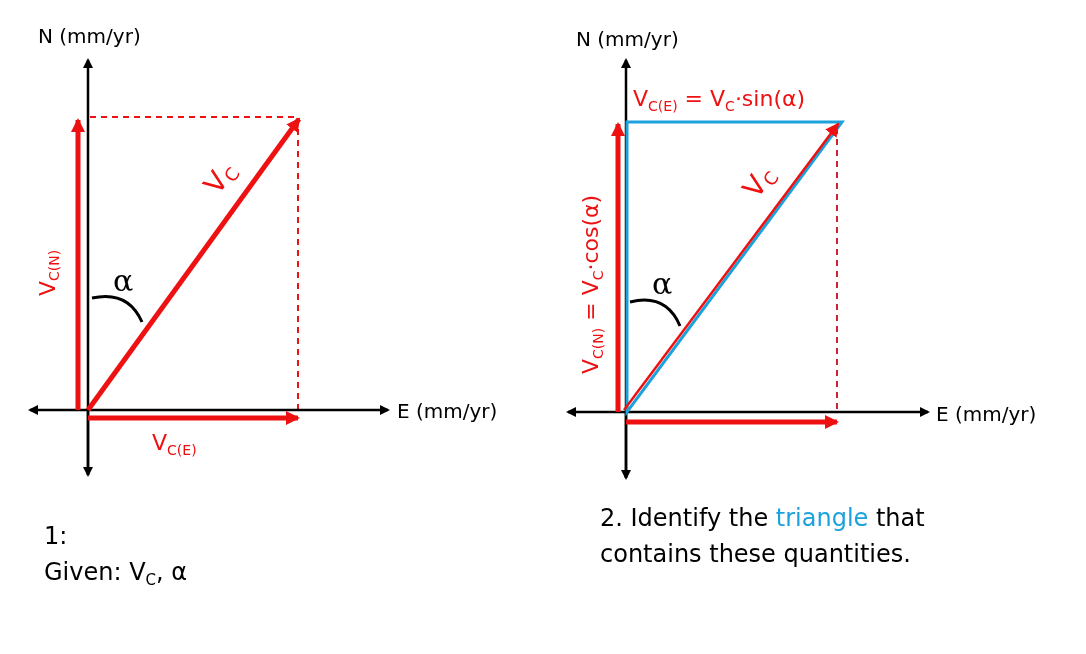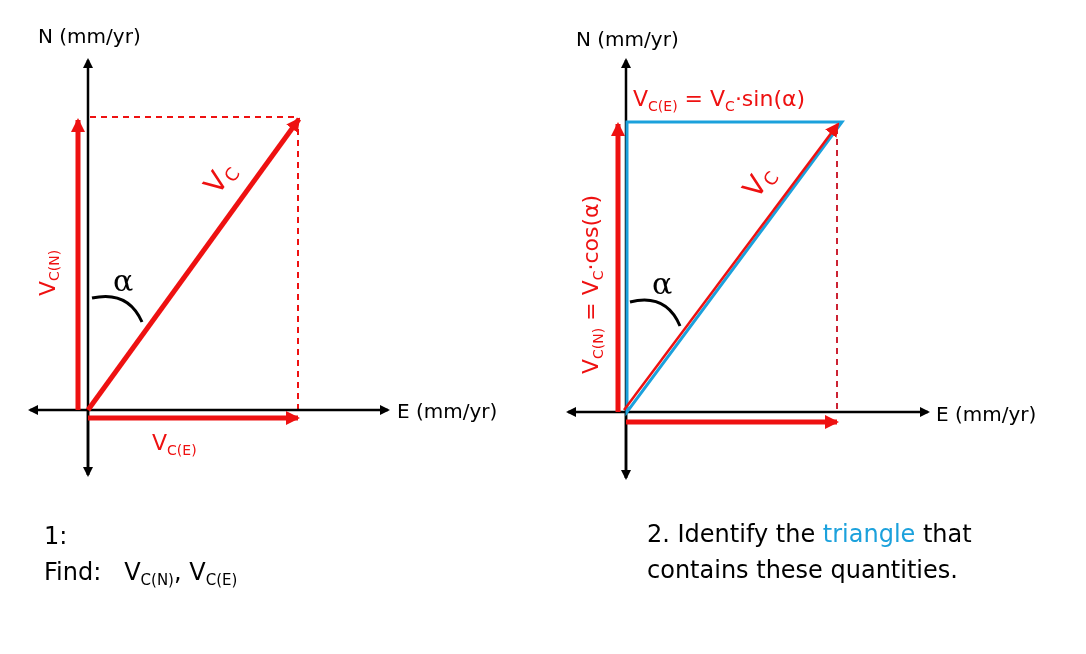--- a/index.html
+++ b/index.html
@@ -87,19 +87,19 @@
     </text>
 
     <text class="red-label" transform="translate(598,374) rotate(-90)">
       <tspan font-size="22">V</tspan><tspan font-size="14" dy="5">C(N)</tspan><tspan font-size="22" dy="-5"> = </tspan><tspan font-size="22">V</tspan><tspan font-size="14" dy="5">C</tspan><tspan font-size="22" dy="-5">·cos(α)</tspan>
     </text>
   </g>
 </svg>
 
 <div class="caption" style="left:44px; top:518px;">
   <div>1:</div>
-  <div style="white-space:pre;"><span>Find:   </span><span>V</span><sub>C(N)</sub><span>, </span><span>V</span><sub>C(E)</sub></div>
+  <div><span>Given: </span><span>V</span><sub>C</sub><span>, α</span></div>
 </div>
 
-<div class="caption" style="left:600px; top:516px;margin-left:47px;">
+<div class="caption" style="left:600px; top:500px;">
   <div style="white-space:pre;"><span>2. Identify the </span><span class="blue">triangle</span><span> that</span></div>
   <div>contains these quantities.</div>
 </div>
 
 </body></html>

